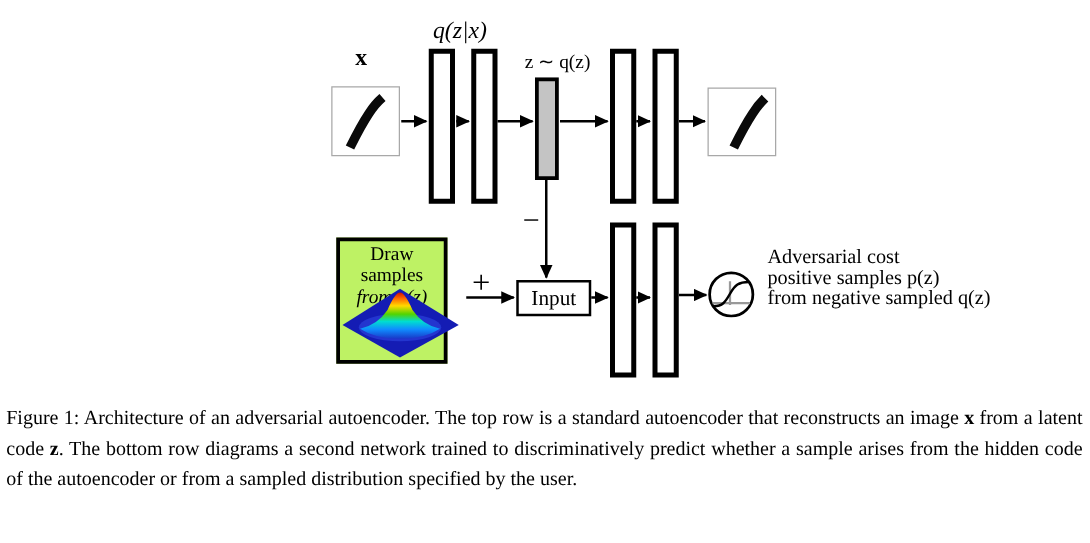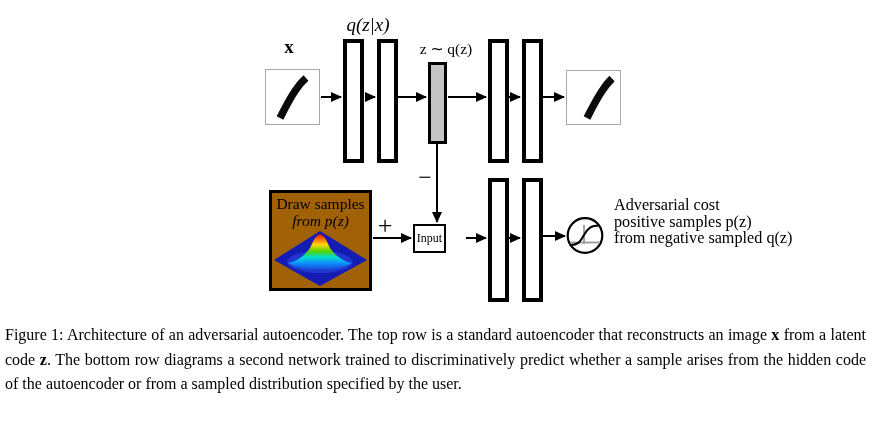--- a/index.html
+++ b/index.html
@@ -17,27 +17,27 @@
 
   
   .lbl { position:absolute; white-space:nowrap; text-align:center; }
   .x-label      { left:277px; top:36px;  width:24px; font-size:19px; font-weight:bold; }
   .enc-label    { left:328px; top:14px;  width:80px; font-size:19px; font-style:italic; }
   .z-label      { left:404px; top:40px;  width:84px; font-size:15.5px; }
   .minus-sign   { left:413px; top:164px; width:24px; font-size:24px; line-height:26px; }
   .plus-sign    { left:372px; top:211px; width:26px; font-size:26px; line-height:30px; }
 
   
-  .input-box { position:absolute; left:413px; top:224px; width:33px; height:29px;
-               border:2px solid #000; background:#fff; font-size:12px;
+  .input-box { position:absolute; left:413px; top:224px; width:60px; height:29px;
+               border:2px solid #000; background:#fff; font-size:17px;
                display:flex; align-items:center; justify-content:center; }
 
   
-  .draw-box { position:absolute; left:269px; top:190px; width:103px; height:101px;
-              border:3px solid #000; background:#a16207; }
+  .draw-box { position:absolute; left:269px; top:190px; width:89px; height:101px;
+              border:3px solid #000; background:#bef264; }
   .draw-box .t1 { margin-top:2px; text-align:center; font-size:15.5px; line-height:17px; }
   .draw-box .t2 { text-align:center; font-size:15.5px; line-height:17px; font-style:italic; }
   .draw-box svg { position:absolute; left:0; bottom:1px; }
 
   
   .adv-text { position:absolute; left:614px; top:197px; font-size:16.2px; line-height:16.6px; }
 
   
   .sigmoid-node { position:absolute; left:565px; top:216px; }
 

